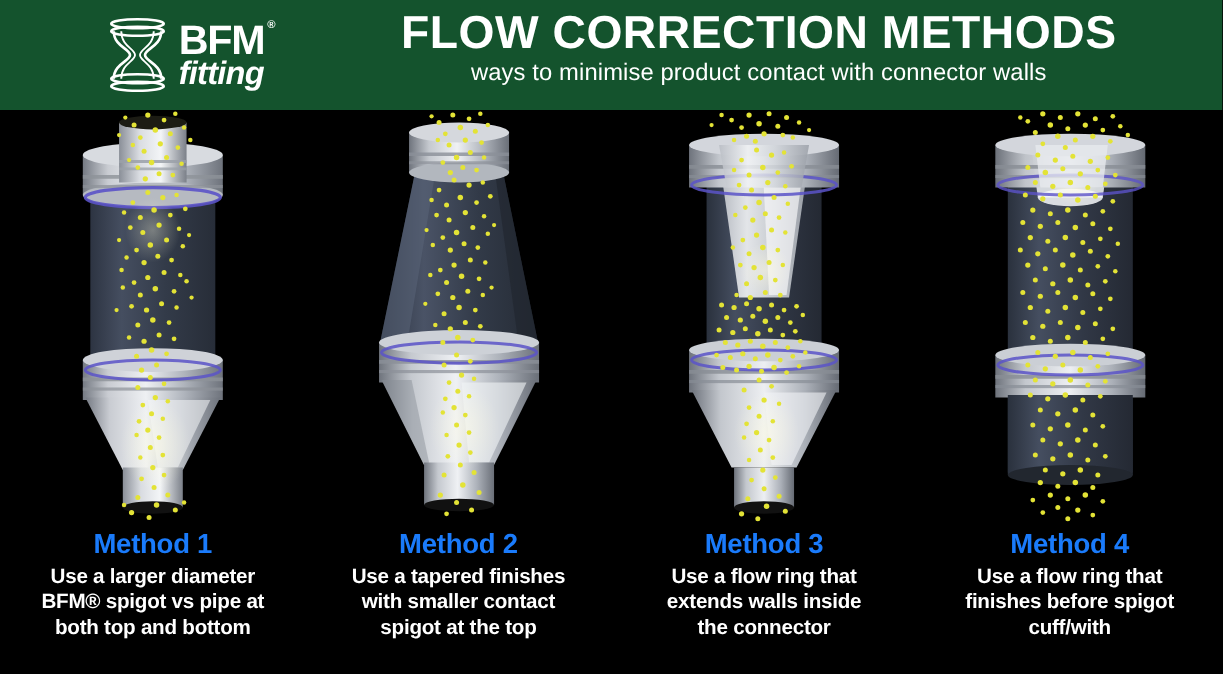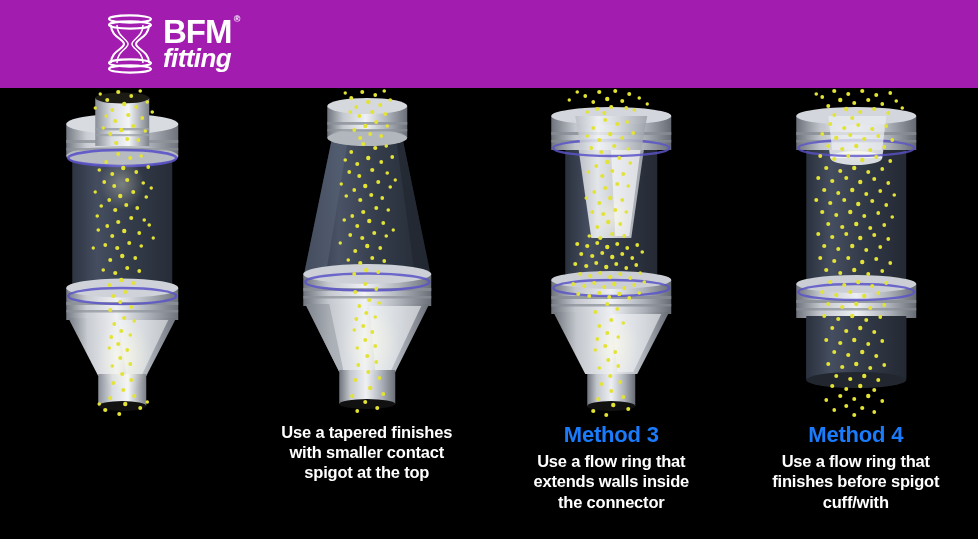--- a/index.html
+++ b/index.html
@@ -7,24 +7,23 @@
   html,body { background:#000; }
   body {
     width:978px; height:539px;
     font-family:"Liberation Sans", sans-serif;
     overflow:hidden; position:relative;
   }
 
   
   .header{
     width:978px; height:88px;
-    background:#a21caf;
+    background:#14532d;
     display:flex; align-items:center;
     position:relative;
-    padding-left:20px;
   }
   .logo-wrap{
     display:flex; align-items:center;
     margin-left:84px; gap:7px;
   }
   .logo-mark{ width:52px; height:62px; flex:none; }
   .logo-text{ position:relative; color:#fff; line-height:.92; }
   .logo-bfm{
     font-size:33px; font-weight:bold; letter-spacing:-1px;
     font-family:"Liberation Sans", sans-serif;
@@ -100,20 +99,24 @@
       </svg>
     </span>
     <span class="logo-text">
       <span class="logo-bfm">BFM</span>
       <span class="logo-reg">®</span>
       <br>
       <span class="logo-fitting">fitting</span>
     </span>
   </div>
 
+  <div class="title-block">
+    <div class="title-main">FLOW CORRECTION METHODS</div>
+    <div class="title-sub">ways to minimise product contact with connector walls</div>
+  </div>
 </div>
 
 <div class="stage">
   <div class="cols">
 
     <div class="col">
       <div class="art">
         <svg viewBox="0 0 244 330" xmlns="http://www.w3.org/2000/svg">
           <defs>
             <linearGradient id="m1body" x1="0" y1="0" x2="1" y2="0">
@@ -280,20 +283,28 @@
                 <circle cx="140" cy="320" r="2"></circle>
                 <circle cx="105" cy="322" r="2.1"></circle>
               <circle cx="119" cy="326" r="2"></circle>
                 <circle cx="147" cy="314" r="1.8"></circle>
                 <circle cx="99" cy="316" r="1.8"></circle>
             </g>
           </g>
         </svg>
       </div>
 
+      <div class="cap">
+        <div class="cap-title">Method 1</div>
+        <div class="cap-body">
+          <span>Use a larger diameter</span><br>
+          <span>BFM® spigot vs pipe at</span><br>
+          <span>both top and bottom</span>
+        </div>
+      </div>
     </div>
 
     <div class="col">
       <div class="art">
         <svg viewBox="0 0 244 330" xmlns="http://www.w3.org/2000/svg">
           <defs>
             <linearGradient id="m2body" x1="0" y1="0" x2="1" y2="0">
               <stop offset="0" stop-color="#2b323f"></stop>
               <stop offset="0.28" stop-color="#4a5366"></stop>
               <stop offset="0.62" stop-color="#323a48"></stop>
@@ -439,20 +450,21 @@
                 <circle cx="107" cy="308" r="2.1"></circle>
               <circle cx="120" cy="314" r="2"></circle>
                 <circle cx="132" cy="320" r="2"></circle>
                 <circle cx="112" cy="323" r="1.9"></circle>
             </g>
           </g>
         </svg>
       </div>
 
       <div class="cap">
+        <div class="cap-title">Method 2</div>
         <div class="cap-body">
           <span>Use a tapered finishes</span><br>
           <span>with smaller contact</span><br>
           <span>spigot at the top</span>
         </div>
       </div>
     </div>
 
     <div class="col">
       <div class="art">

